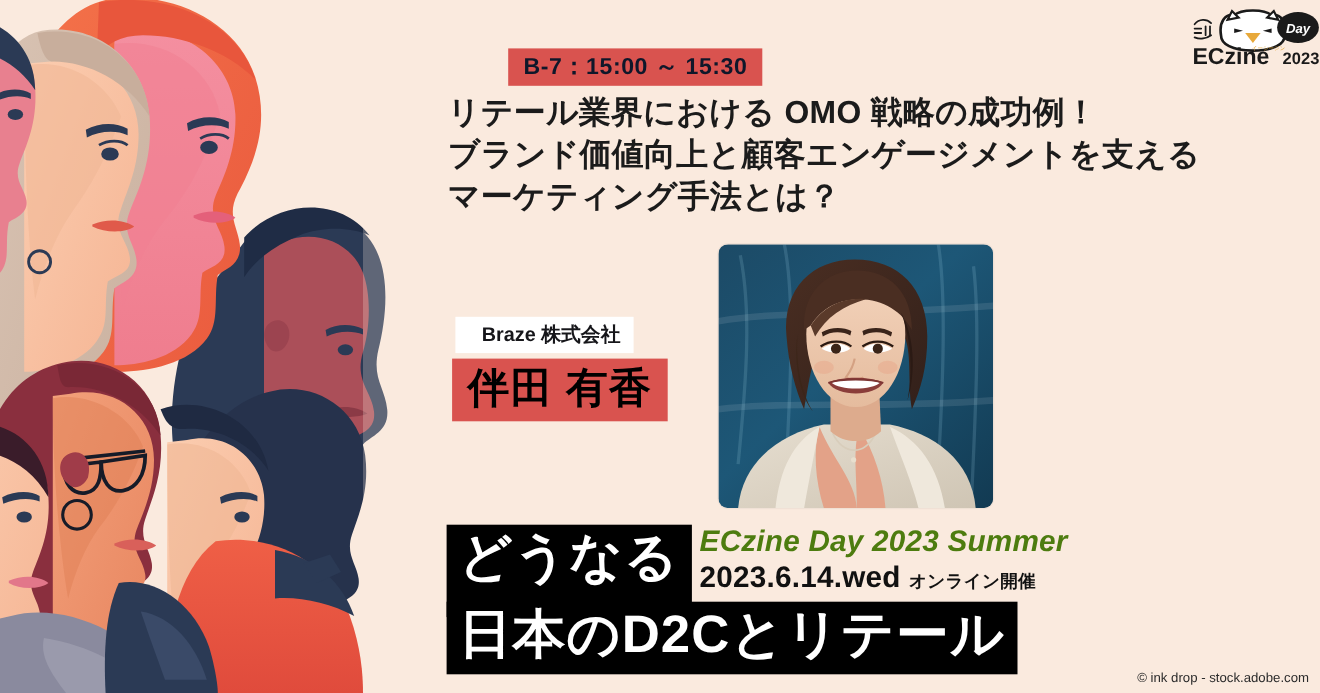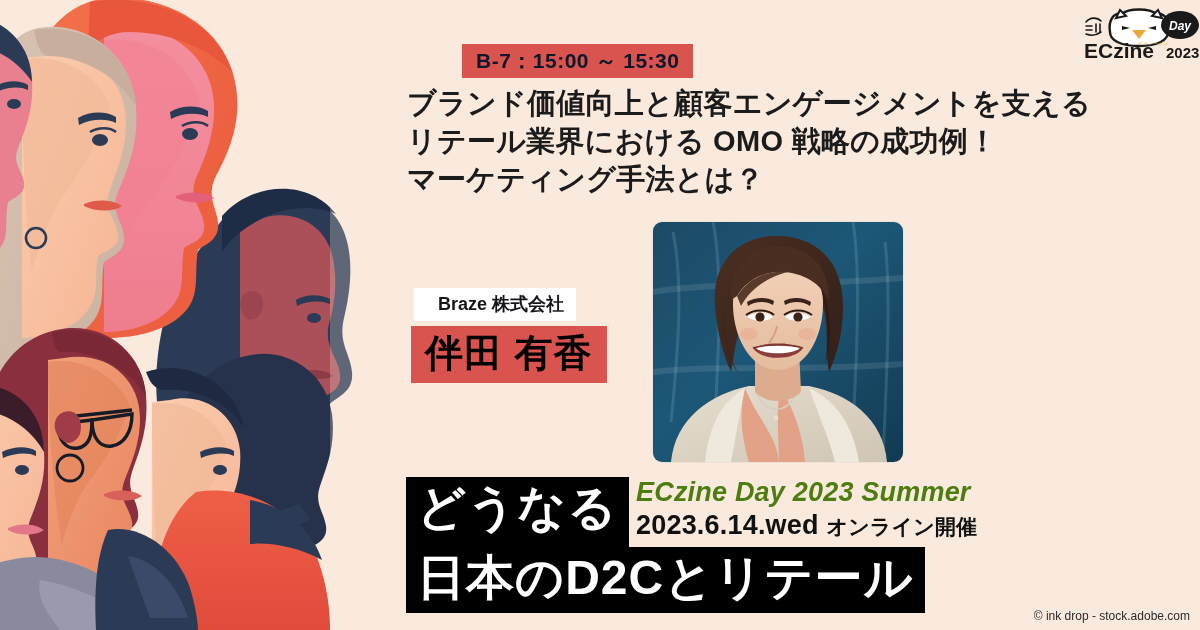--- a/index.html
+++ b/index.html
@@ -65,21 +65,21 @@
   .evt-en{
     position:absolute;left:636px;top:479px;
     color:#4d7c0f;font-size:27px;font-weight:bold;font-style:italic;
     line-height:1;white-space:nowrap;letter-spacing:.2px;
   }
   .evt-date{
     position:absolute;left:636px;top:512px;
     color:#111111;font-size:27px;font-weight:bold;
     line-height:1;white-space:nowrap;letter-spacing:.2px;
   }
-  .evt-date .sm{font-size:21px;}
+  .evt-date .sm{font-size:16px;}
 
   
   .logo{position:absolute;right:0;top:6px;width:120px;height:58px;}
   .logo svg{display:block;width:120px;height:58px;}
 
   
   .credit{
     position:absolute;right:10px;bottom:8px;
     color:#2b2b2b;font-size:12px;line-height:1;white-space:nowrap;
   }
@@ -256,22 +256,22 @@
                L96 630 C94 592 96 556 108 530 Z" fill="#2b3a55"></path>
       <path d="M128 556 C156 560 178 586 188 618 L150 618 C142 596 134 574 128 556 Z" fill="#3a4a68"></path>
 
       <rect x="330" y="0" width="90" height="630" fill="#faeade" opacity=".25"></rect>
     </svg>
   </div>
 
   <div class="badge">B-7：15:00 ～ 15:30</div>
 
   <div class="title">
+    <div>リテール業界における OMO 戦略の成功例！</div>
     <div>ブランド価値向上と顧客エンゲージメントを支える</div>
-    <div>リテール業界における OMO 戦略の成功例！</div>
     <div>マーケティング手法とは？</div>
   </div>
 
   <div class="company">Braze 株式会社</div>
   <div class="speaker">伴田 有香</div>
 
   <div class="photo">
     <svg viewBox="0 0 250 240" xmlns="http://www.w3.org/2000/svg" aria-hidden="true">
       <defs>
         <linearGradient id="bg1" x1="0" y1="0" x2="1" y2="1">

